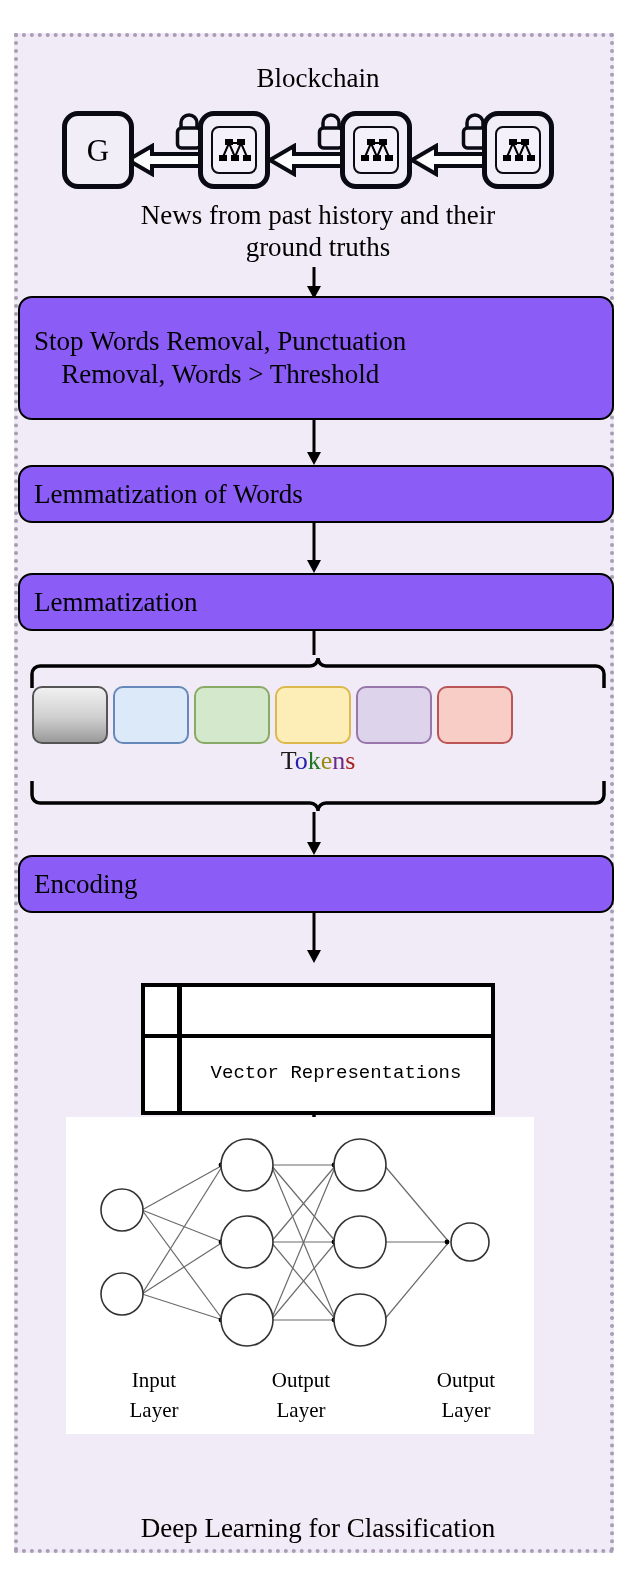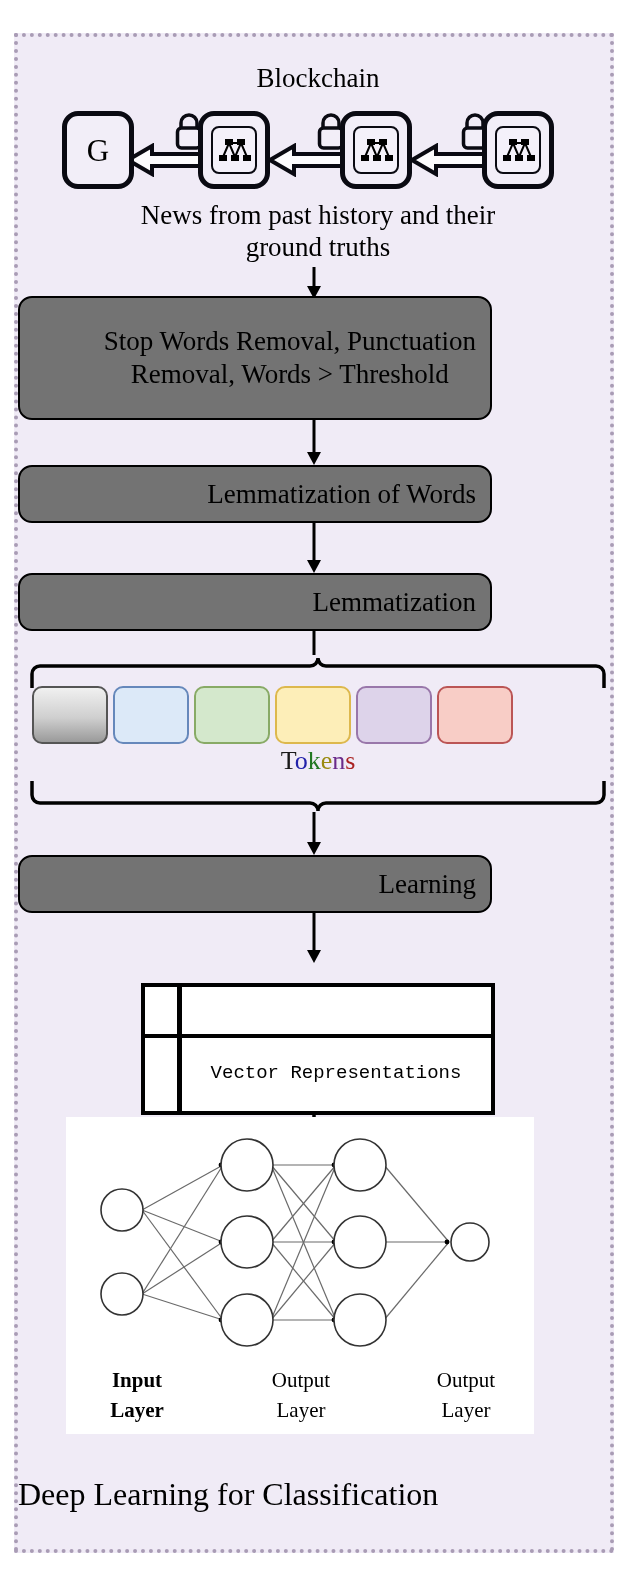--- a/index.html
+++ b/index.html
@@ -48,23 +48,23 @@
   .lock.l2{left:296px;}
   .lock.l3{left:440px;}
 
   .carrow{position:absolute;top:40px;height:34px;}
   .carrow.a1{left:108px;width:84px;}
   .carrow.a2{left:250px;width:84px;}
   .carrow.a3{left:392px;width:84px;}
 
   
   .pbox{
-    position:absolute;left:0;width:474px;box-sizing:border-box;
-    border:2.5px solid #000;border-radius:14px;background:#737373;
-    display:flex;align-items:center;justify-content:flex-end;
+    position:absolute;left:0;width:596px;box-sizing:border-box;
+    border:2.5px solid #000;border-radius:14px;background:#8b5cf6;
+    display:flex;align-items:center;justify-content:flex-start;
     text-align:center;font-size:27px;line-height:33px;padding:6px 14px;
   }
 
   
   .darr{position:absolute;left:50%;transform:translateX(-50%);width:20px;}
   .darr svg{display:block;}
 
   
   .tokgroup{position:absolute;left:0;width:600px;}
   .brace{position:absolute;left:0;width:600px;height:34px;}
@@ -95,21 +95,21 @@
     font-size:19px;
     font-family:Liberation Mono, monospace;
   }
 
   
   .nn{position:absolute;left:48px;width:468px;height:317px;background:#ffffff;}
   .nn svg{position:absolute;left:0;top:0;}
   .nnlabels{position:absolute;left:0;top:248px;width:468px;height:70px;}
   .nnlab{position:absolute;top:0;text-align:center;font-size:21px;line-height:30px;}
 
-  .caption{position:absolute;left:0;width:600px;font-size:32px;}
+  .caption{position:absolute;left:0;width:600px;text-align:center;font-size:27px;margin-top:37px;}
 </style>
 </head>
 <body>
 
 <div class="panel">
 
   <div class="row title" style="top:25px;">Blockchain</div>
 
   <div class="chain">
 
@@ -283,21 +283,21 @@
   </div>
 
   <div class="darr" style="top:775px;">
     <svg width="20" height="43" viewBox="0 0 20 43">
       <line x1="10" y1="0" x2="10" y2="33" stroke="#000" stroke-width="3"></line>
       <polygon points="10,43 3,30 17,30" fill="#000"></polygon>
     </svg>
   </div>
 
   <div class="pbox" style="top:818px;height:58px;">
-    <span>Learning</span>
+    <span>Encoding</span>
   </div>
 
   <div class="darr" style="top:876px;">
     <svg width="20" height="50" viewBox="0 0 20 50">
       <line x1="10" y1="0" x2="10" y2="40" stroke="#000" stroke-width="3"></line>
       <polygon points="10,50 3,37 17,37" fill="#000"></polygon>
     </svg>
   </div>
 
   <div class="matrix" style="top:946px;">
@@ -356,21 +356,21 @@
         <circle cx="181" cy="125" r="26"></circle>
         <circle cx="181" cy="203" r="26"></circle>
         <circle cx="294" cy="48" r="26"></circle>
         <circle cx="294" cy="125" r="26"></circle>
         <circle cx="294" cy="203" r="26"></circle>
         <circle cx="404" cy="125" r="19"></circle>
       </g>
     </svg>
 
     <div class="nnlabels">
-      <div class="nnlab" style="left:11px;width:120px;font-weight:bold;">
+      <div class="nnlab" style="left:28px;width:120px;">
         <div>Input</div>
         <div>Layer</div>
       </div>
       <div class="nnlab" style="left:175px;width:120px;">
         <div>Output</div>
         <div>Layer</div>
       </div>
       <div class="nnlab" style="left:340px;width:120px;">
         <div>Output</div>
         <div>Layer</div>

